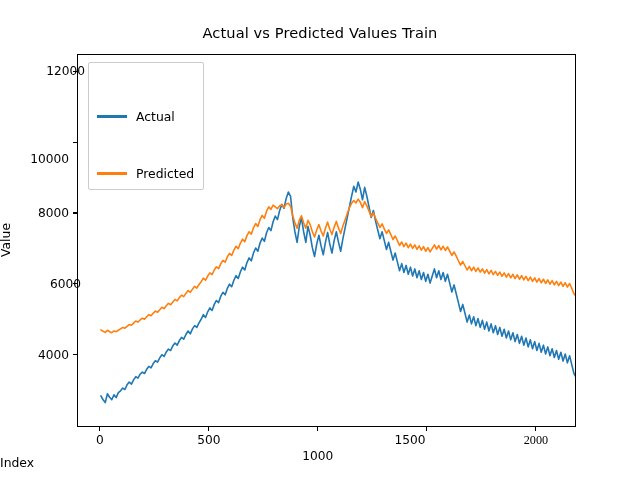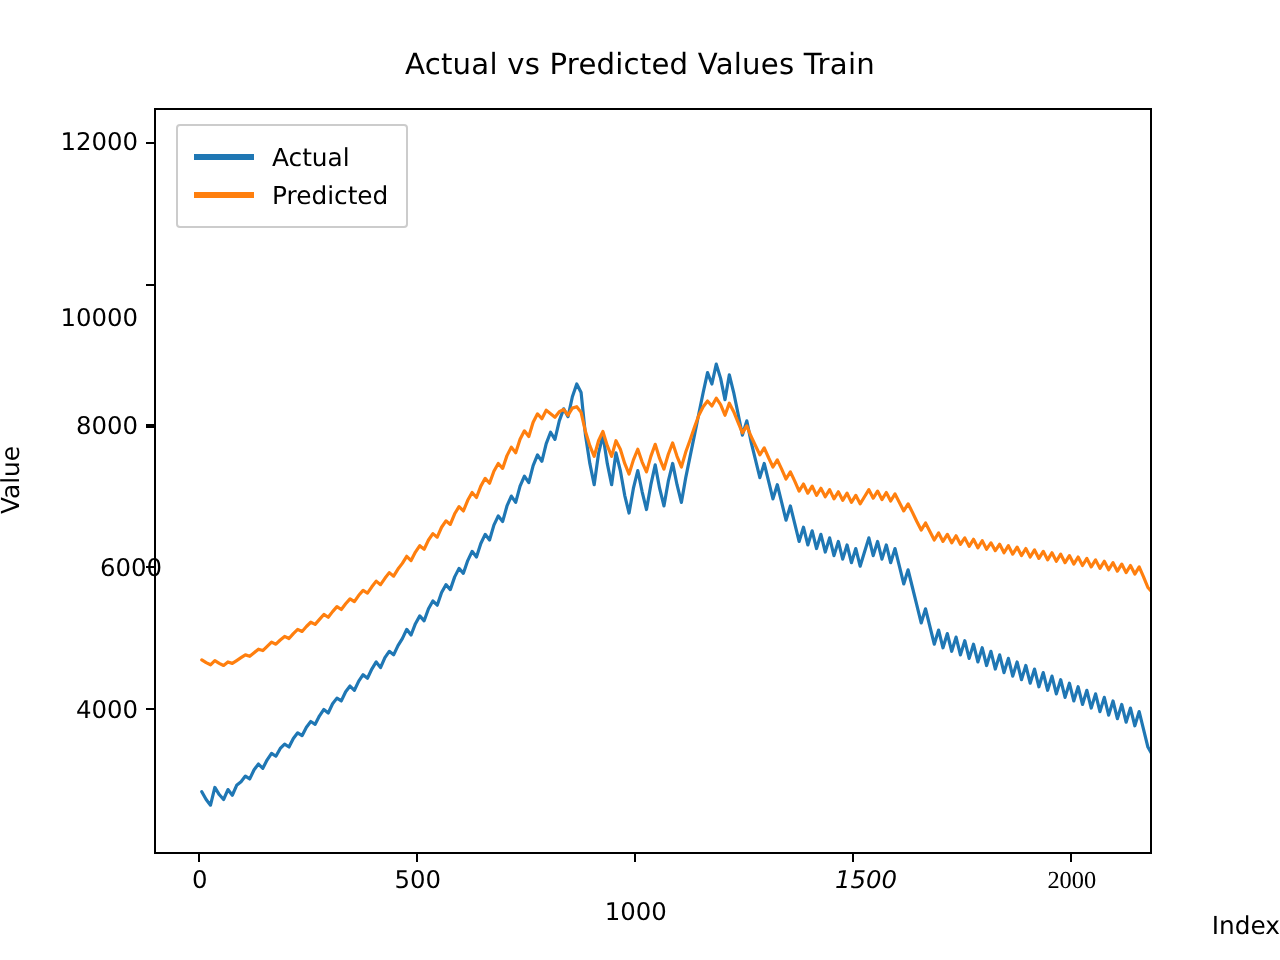--- a/index.html
+++ b/index.html
@@ -73,21 +73,21 @@
   }
   .xtickmark {
     width: 1.1px;
     height: 3.6px;
   }
   #xaxis-label {
     position: absolute;
     left: 0;
     top: 455px;
     width: 640px;
-    text-align: right;
+    text-align: left;
     font-size: 12.4px;
     color: #000000;
   }
   #yaxis-label {
     position: absolute;
     left: 5px;
     top: 240px;
     font-size: 12.4px;
     color: #000000;
     transform: translate(-50%, -50%) rotate(-90deg);
@@ -101,20 +101,21 @@
     padding: 6px 9px 6px 8px;
     background: #ffffff;
     border: 1px solid #cccccc;
     border-radius: 2px;
     box-sizing: border-box;
   }
   .legend-entry {
     display: flex;
     align-items: center;
     height: 19px;
+    margin-top: 38px;
   }
   .legend-swatch {
     width: 30px;
     height: 2.4px;
     margin-right: 9px;
     flex: 0 0 auto;
   }
   .legend-label {
     font-size: 12.4px;
     color: #000000;
@@ -138,31 +139,31 @@
   <div id="yticks">
       <div class="tickmark ytickmark" style="left: 73.4px; top: 354.239px;"></div>
       <div class="axis-tick-label ytick-label" style="left: 0px; width: 69px; top: 354.789px;">4000</div>
       <div class="tickmark ytickmark" style="left: 73.4px; top: 283.34px;"></div>
       <div class="axis-tick-label ytick-label" style="left: 12px; width: 69px; top: 283.89px;">6000</div>
       <div class="tickmark ytickmark" style="left: 73.4px; top: 212.441px;"></div>
       <div class="axis-tick-label ytick-label" style="left: 0px; width: 69px; top: 212.991px;">8000</div>
       <div class="tickmark ytickmark" style="left: 73.4px; top: 141.542px;"></div>
       <div class="axis-tick-label ytick-label" style="left: 0px; width: 69px; top: 142.092px; margin-top: 17px;">10000</div>
       <div class="tickmark ytickmark" style="left: 73.4px; top: 70.643px;"></div>
-      <div class="axis-tick-label ytick-label" style="left: 0px; width: 69px; top: 71.193px;">12000</div>
+      <div class="axis-tick-label ytick-label" style="left: 16px; width: 69px; top: 71.193px;">12000</div>
     </div>
   <div id="xticks">
       <div class="tickmark xtickmark" style="left: 99.3399px; top: 427px;"></div>
       <div class="axis-tick-label xtick-label" style="left: 99.8899px; top: 433px;">0</div>
       <div class="tickmark xtickmark" style="left: 208.339px; top: 427px;"></div>
       <div class="axis-tick-label xtick-label" style="left: 208.889px; top: 433px;">500</div>
       <div class="tickmark xtickmark" style="left: 317.339px; top: 427px;"></div>
       <div class="axis-tick-label xtick-label" style="left: 317.889px; top: 433px; margin-top: 16px;">1000</div>
       <div class="tickmark xtickmark" style="left: 426.339px; top: 427px;"></div>
-      <div class="axis-tick-label xtick-label" style="left: 433px; top: 433px; font-style: italic;">1500</div>
+      <div class="axis-tick-label xtick-label" style="left: 410px; top: 433px;">1500</div>
       <div class="tickmark xtickmark" style="left: 535.338px; top: 427px;"></div>
       <div class="axis-tick-label xtick-label" style="left: 535.888px; top: 433px; font-family: Liberation Serif, serif;">2000</div>
     </div>
 
   <div id="xaxis-label">Index</div>
   <div id="yaxis-label">Value</div>
 
   <div id="legend-box">
       <div class="legend-entry">
         <span class="legend-swatch" style="background: rgb(31, 119, 180);"></span>

